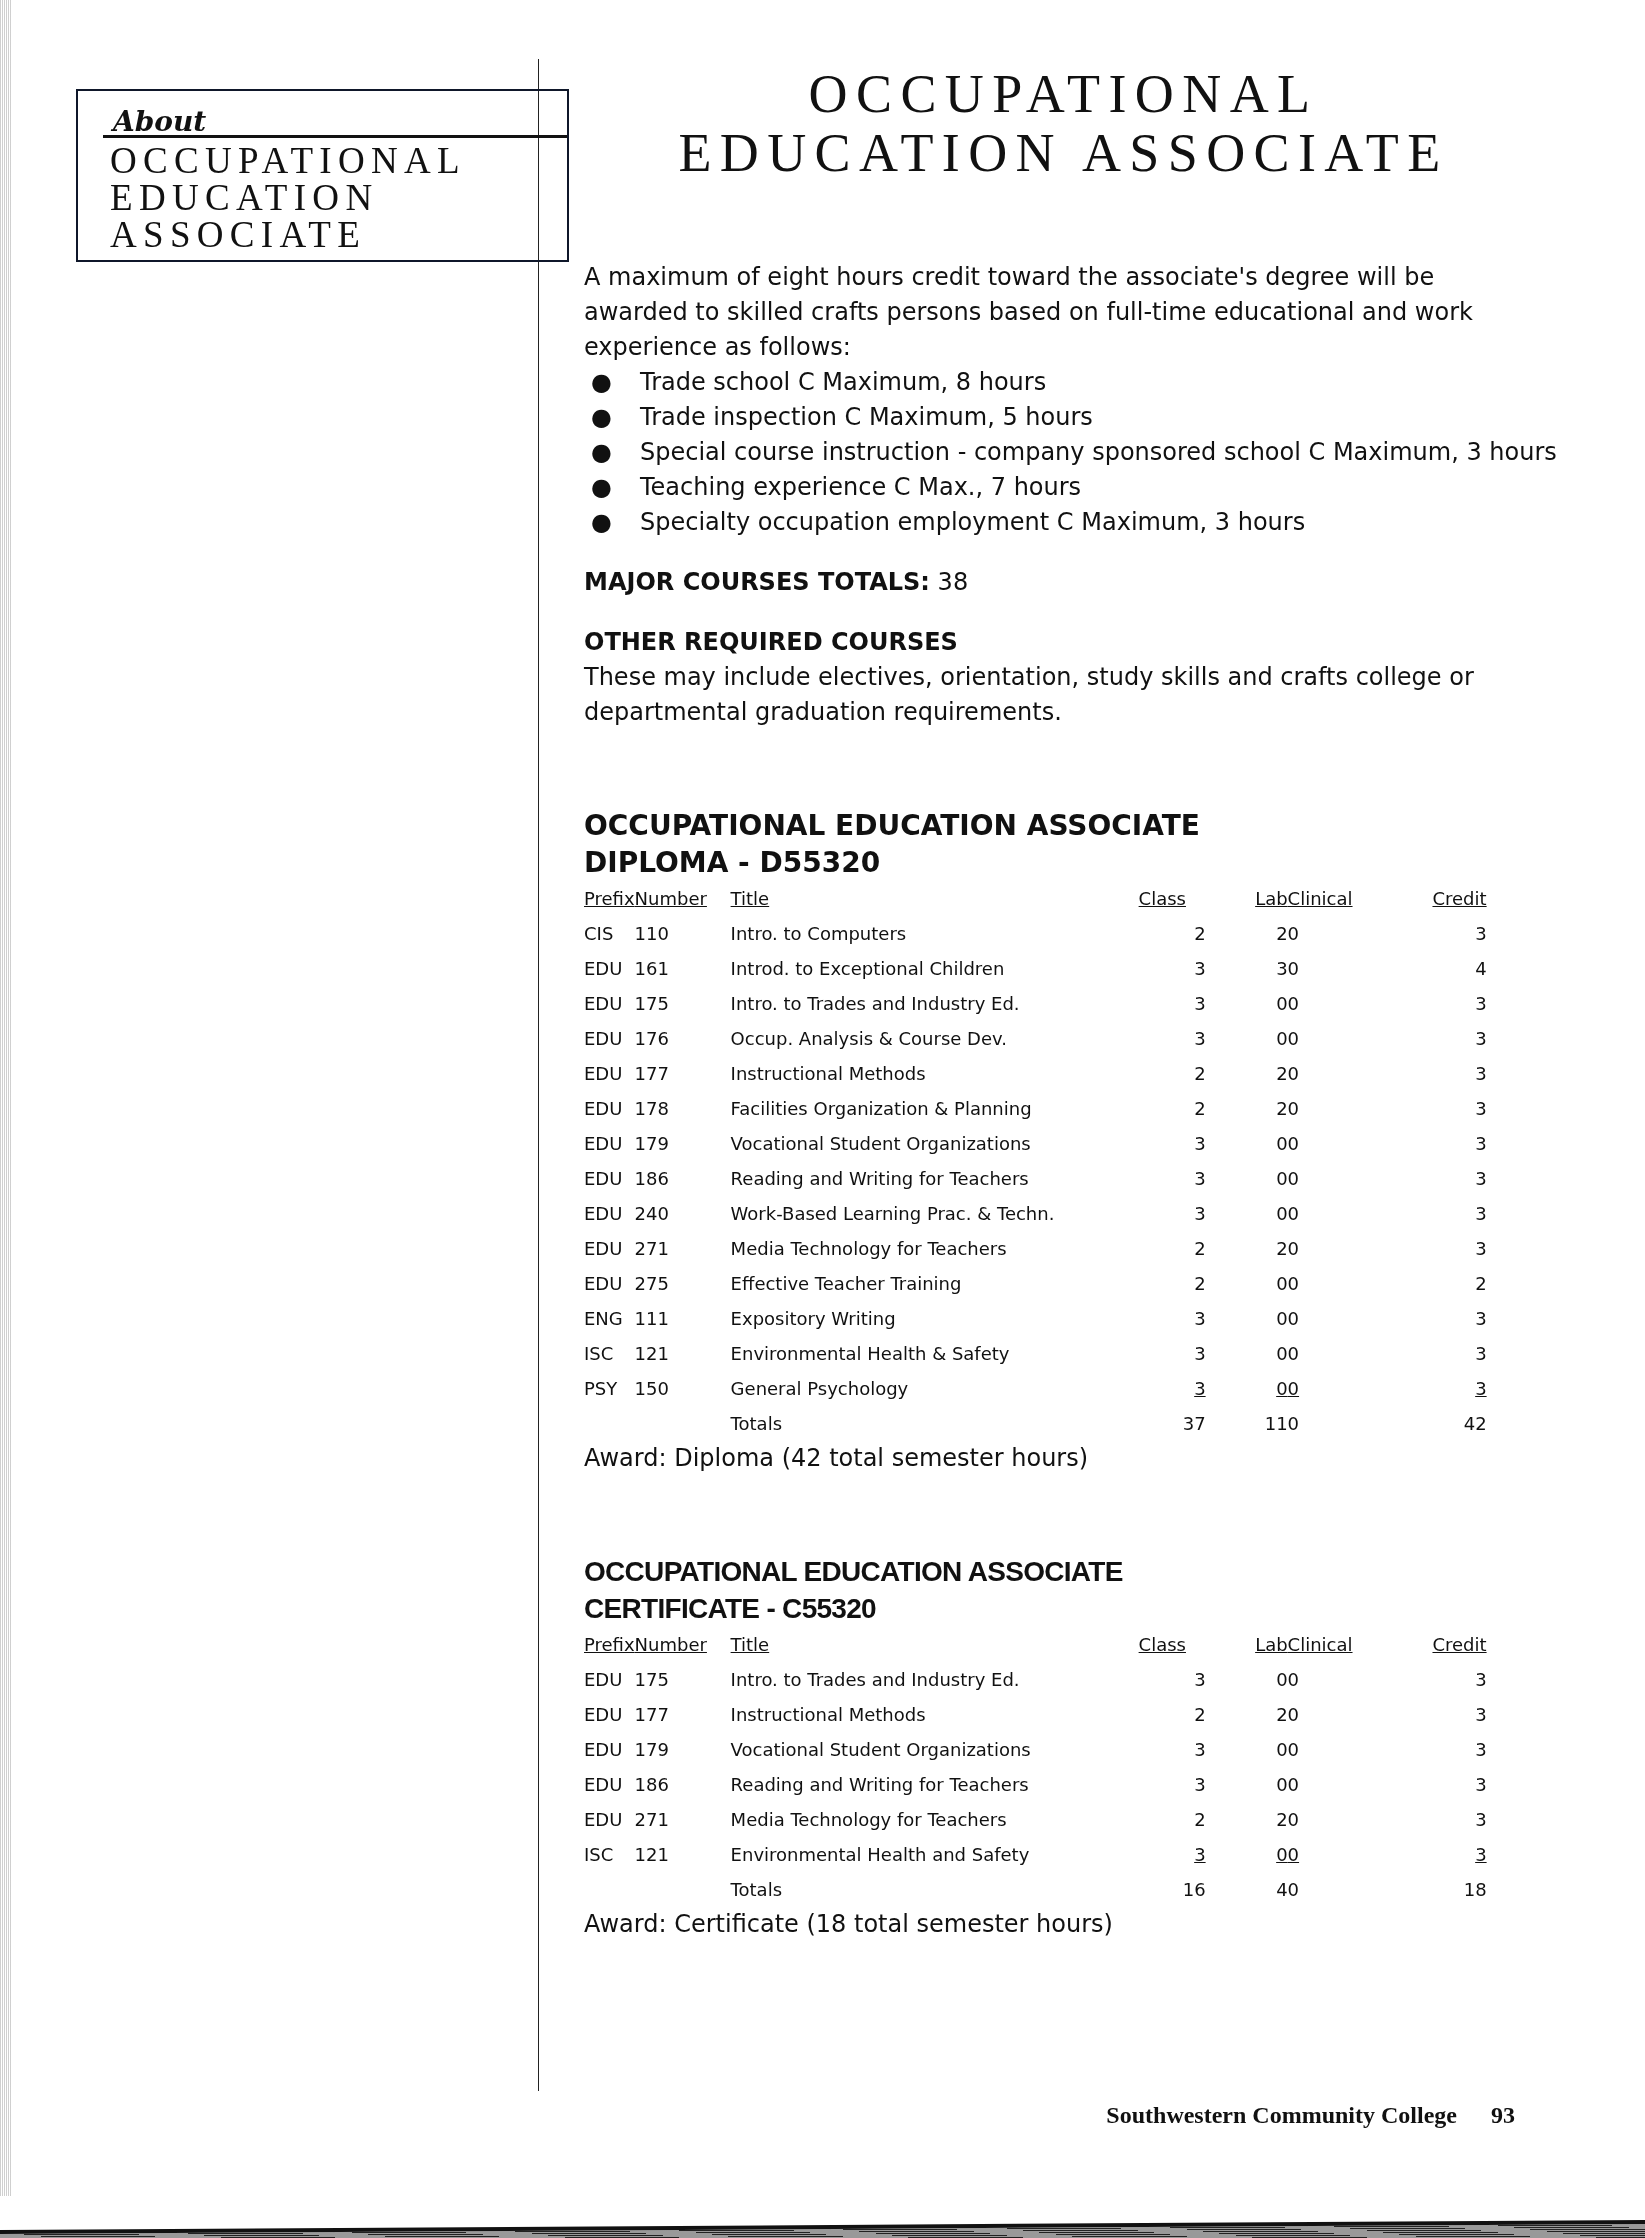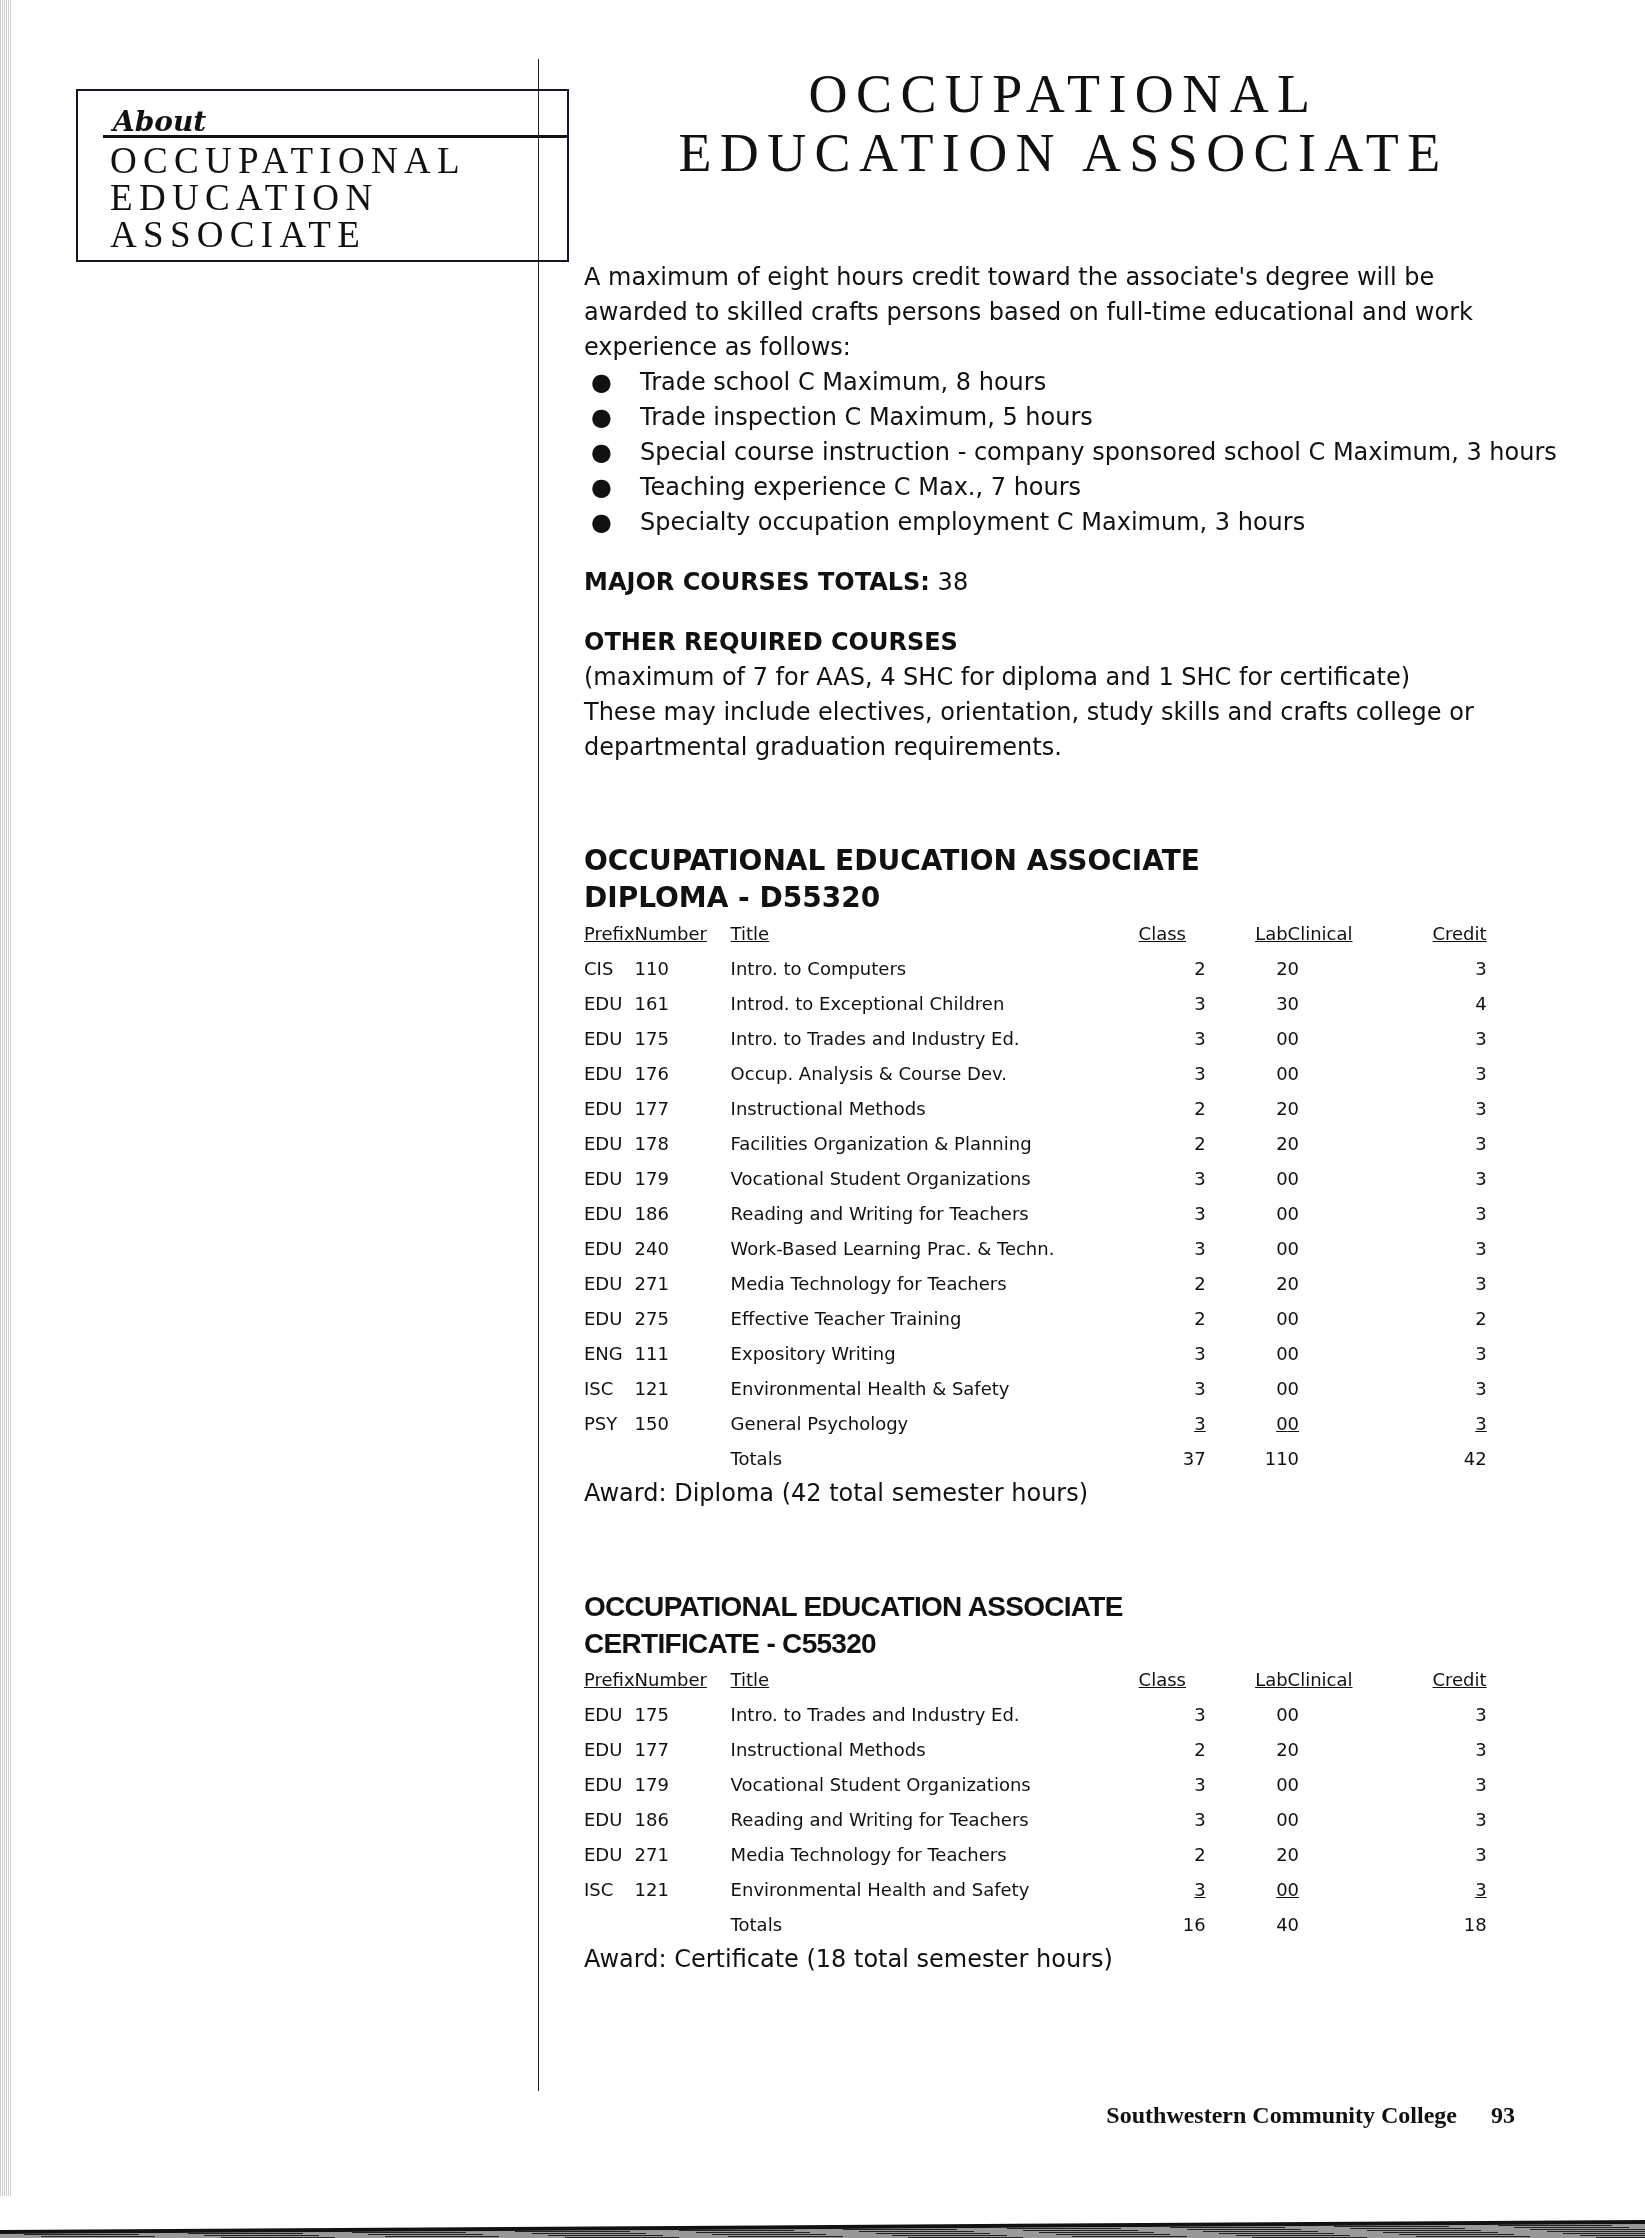--- a/index.html
+++ b/index.html
@@ -87,21 +87,20 @@
   </ul>
 
   <div class="gap-1"></div>
   <p>
     <span class="bold">MAJOR COURSES TOTALS:</span>
     <span>38</span>
   </p>
 
   <div class="gap-1"></div>
   <p class="bold">OTHER REQUIRED COURSES</p>
-  <p>(maximum of 7 for AAS, 4 SHC for diploma and 1 SHC for certificate)</p>
   <p>These may include electives, orientation, study skills and crafts college or departmental graduation requirements.</p>
 
   <div class="gap-2"></div>
   <div class="sec-title">
     <div>OCCUPATIONAL EDUCATION ASSOCIATE</div>
     <div>DIPLOMA - D55320</div>
   </div>
   <table class="courses">
     <thead>
         <tr id="dip-head">

